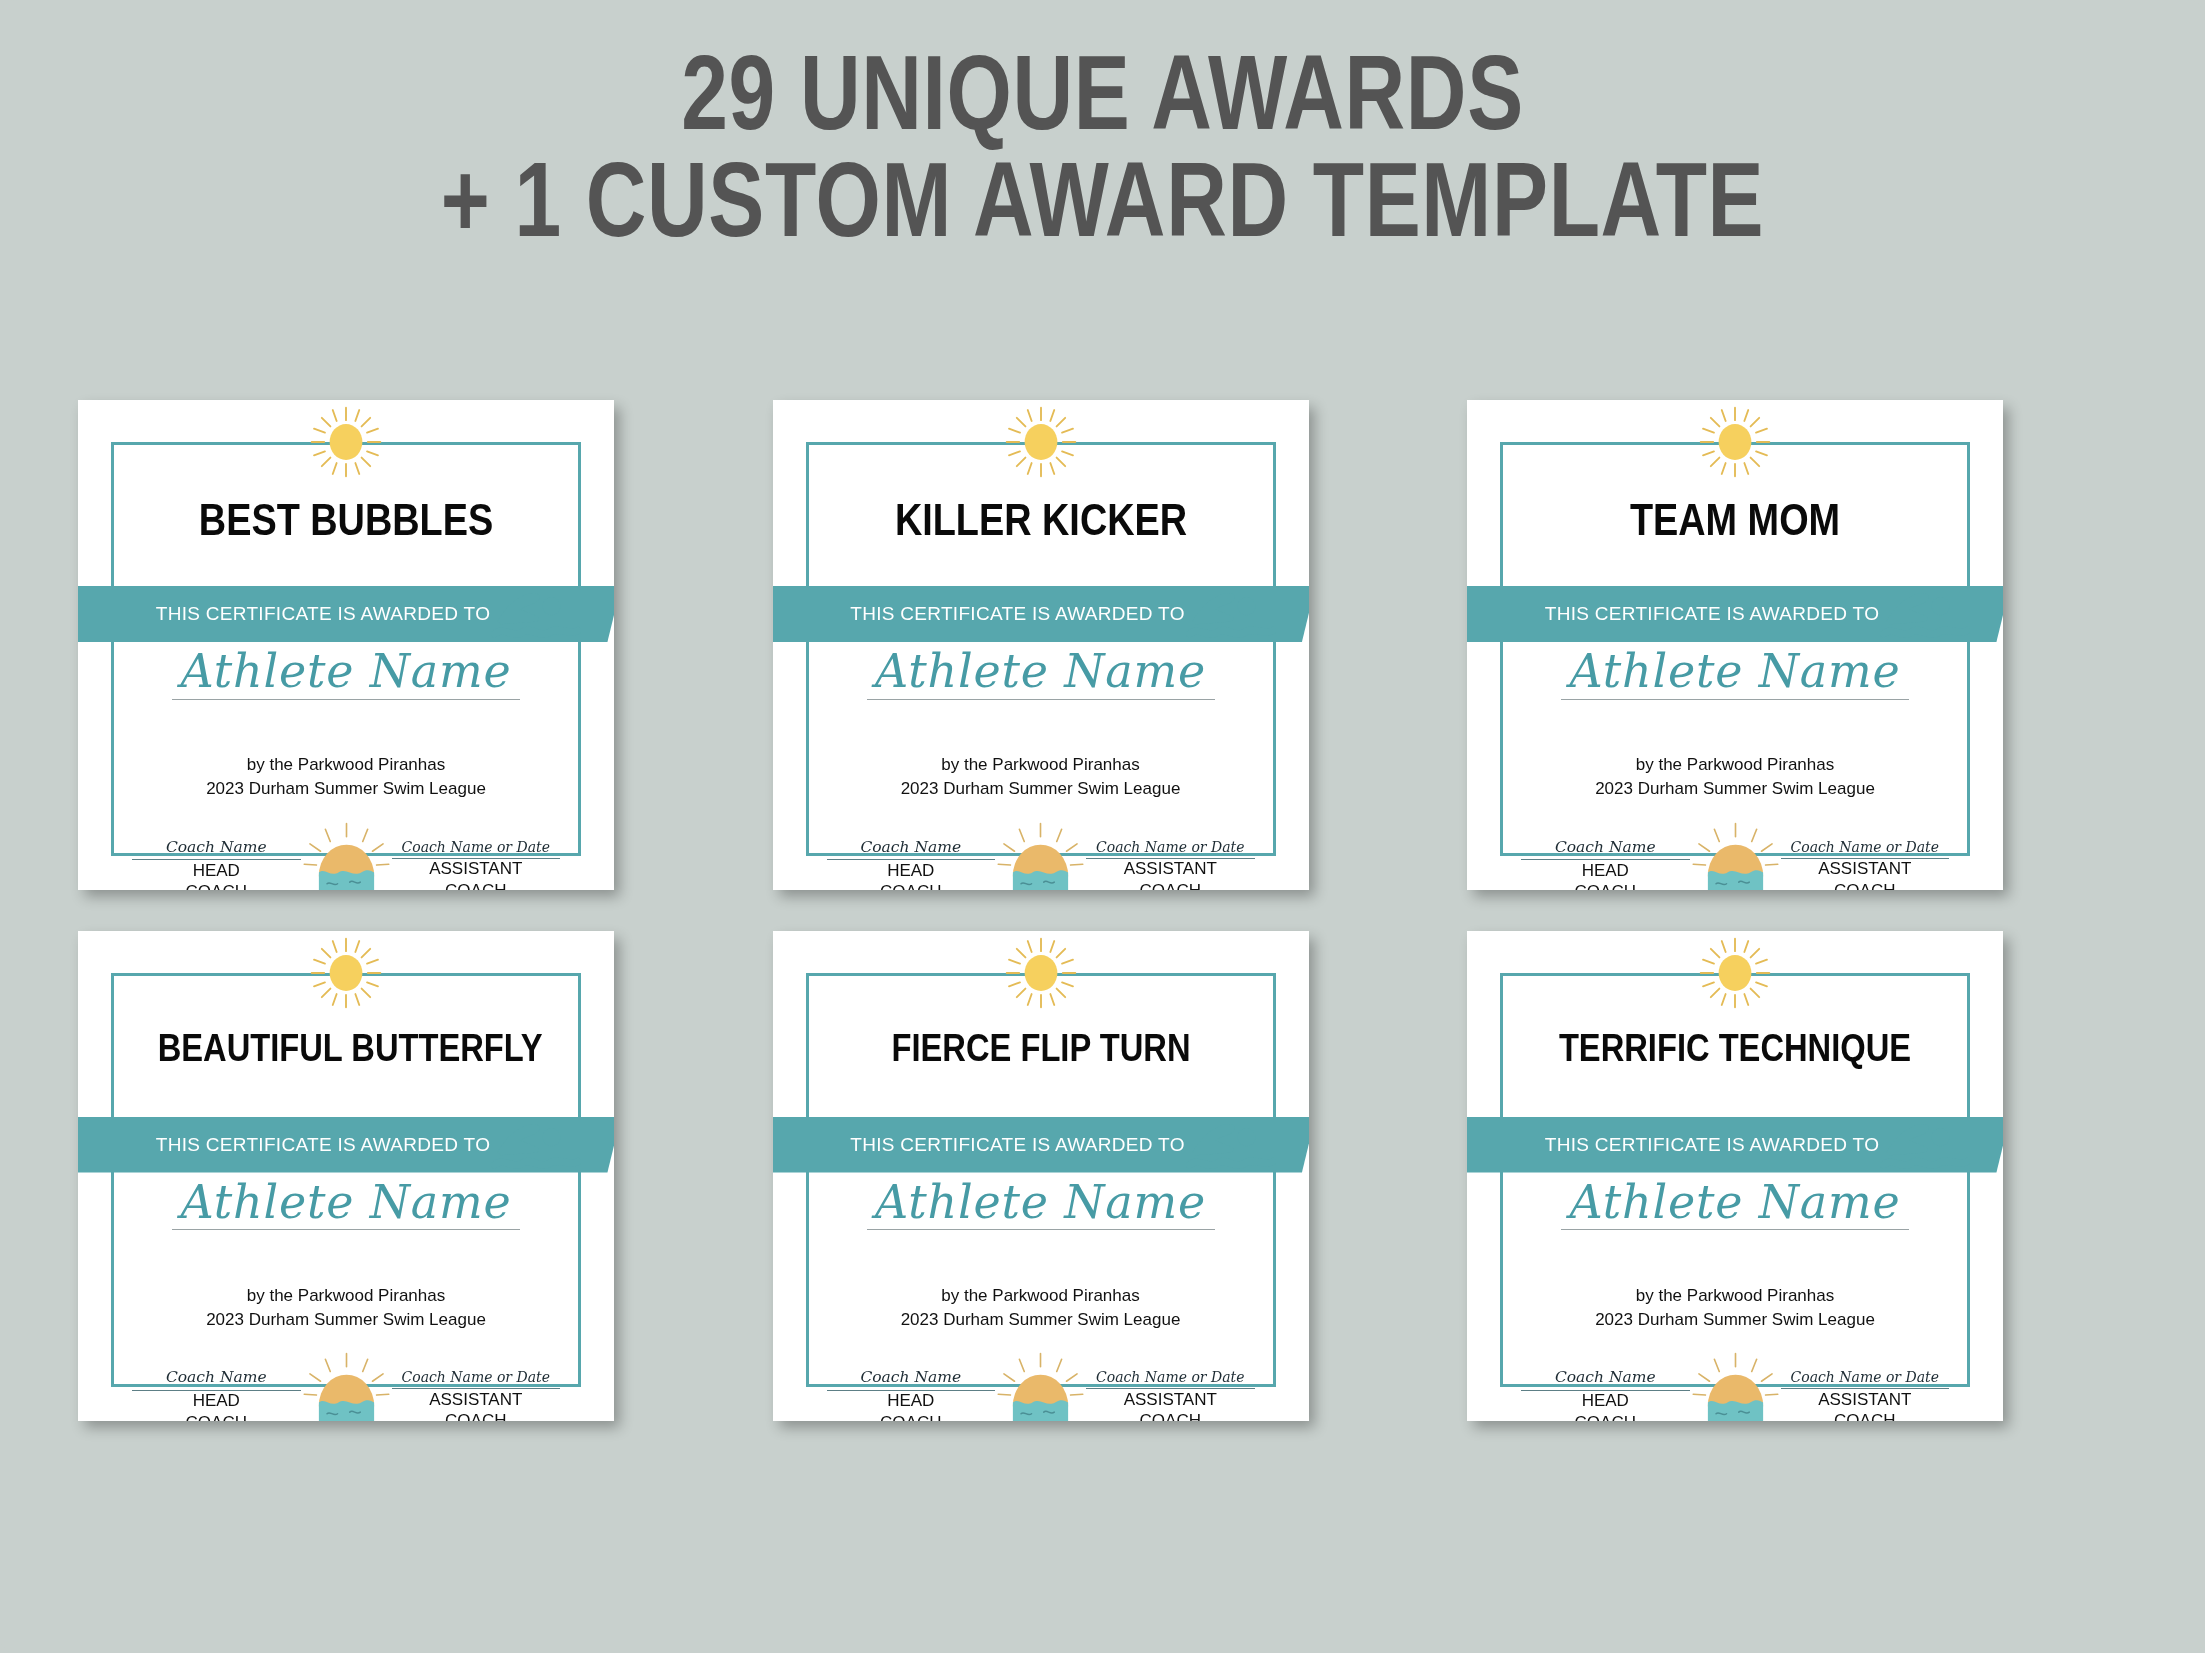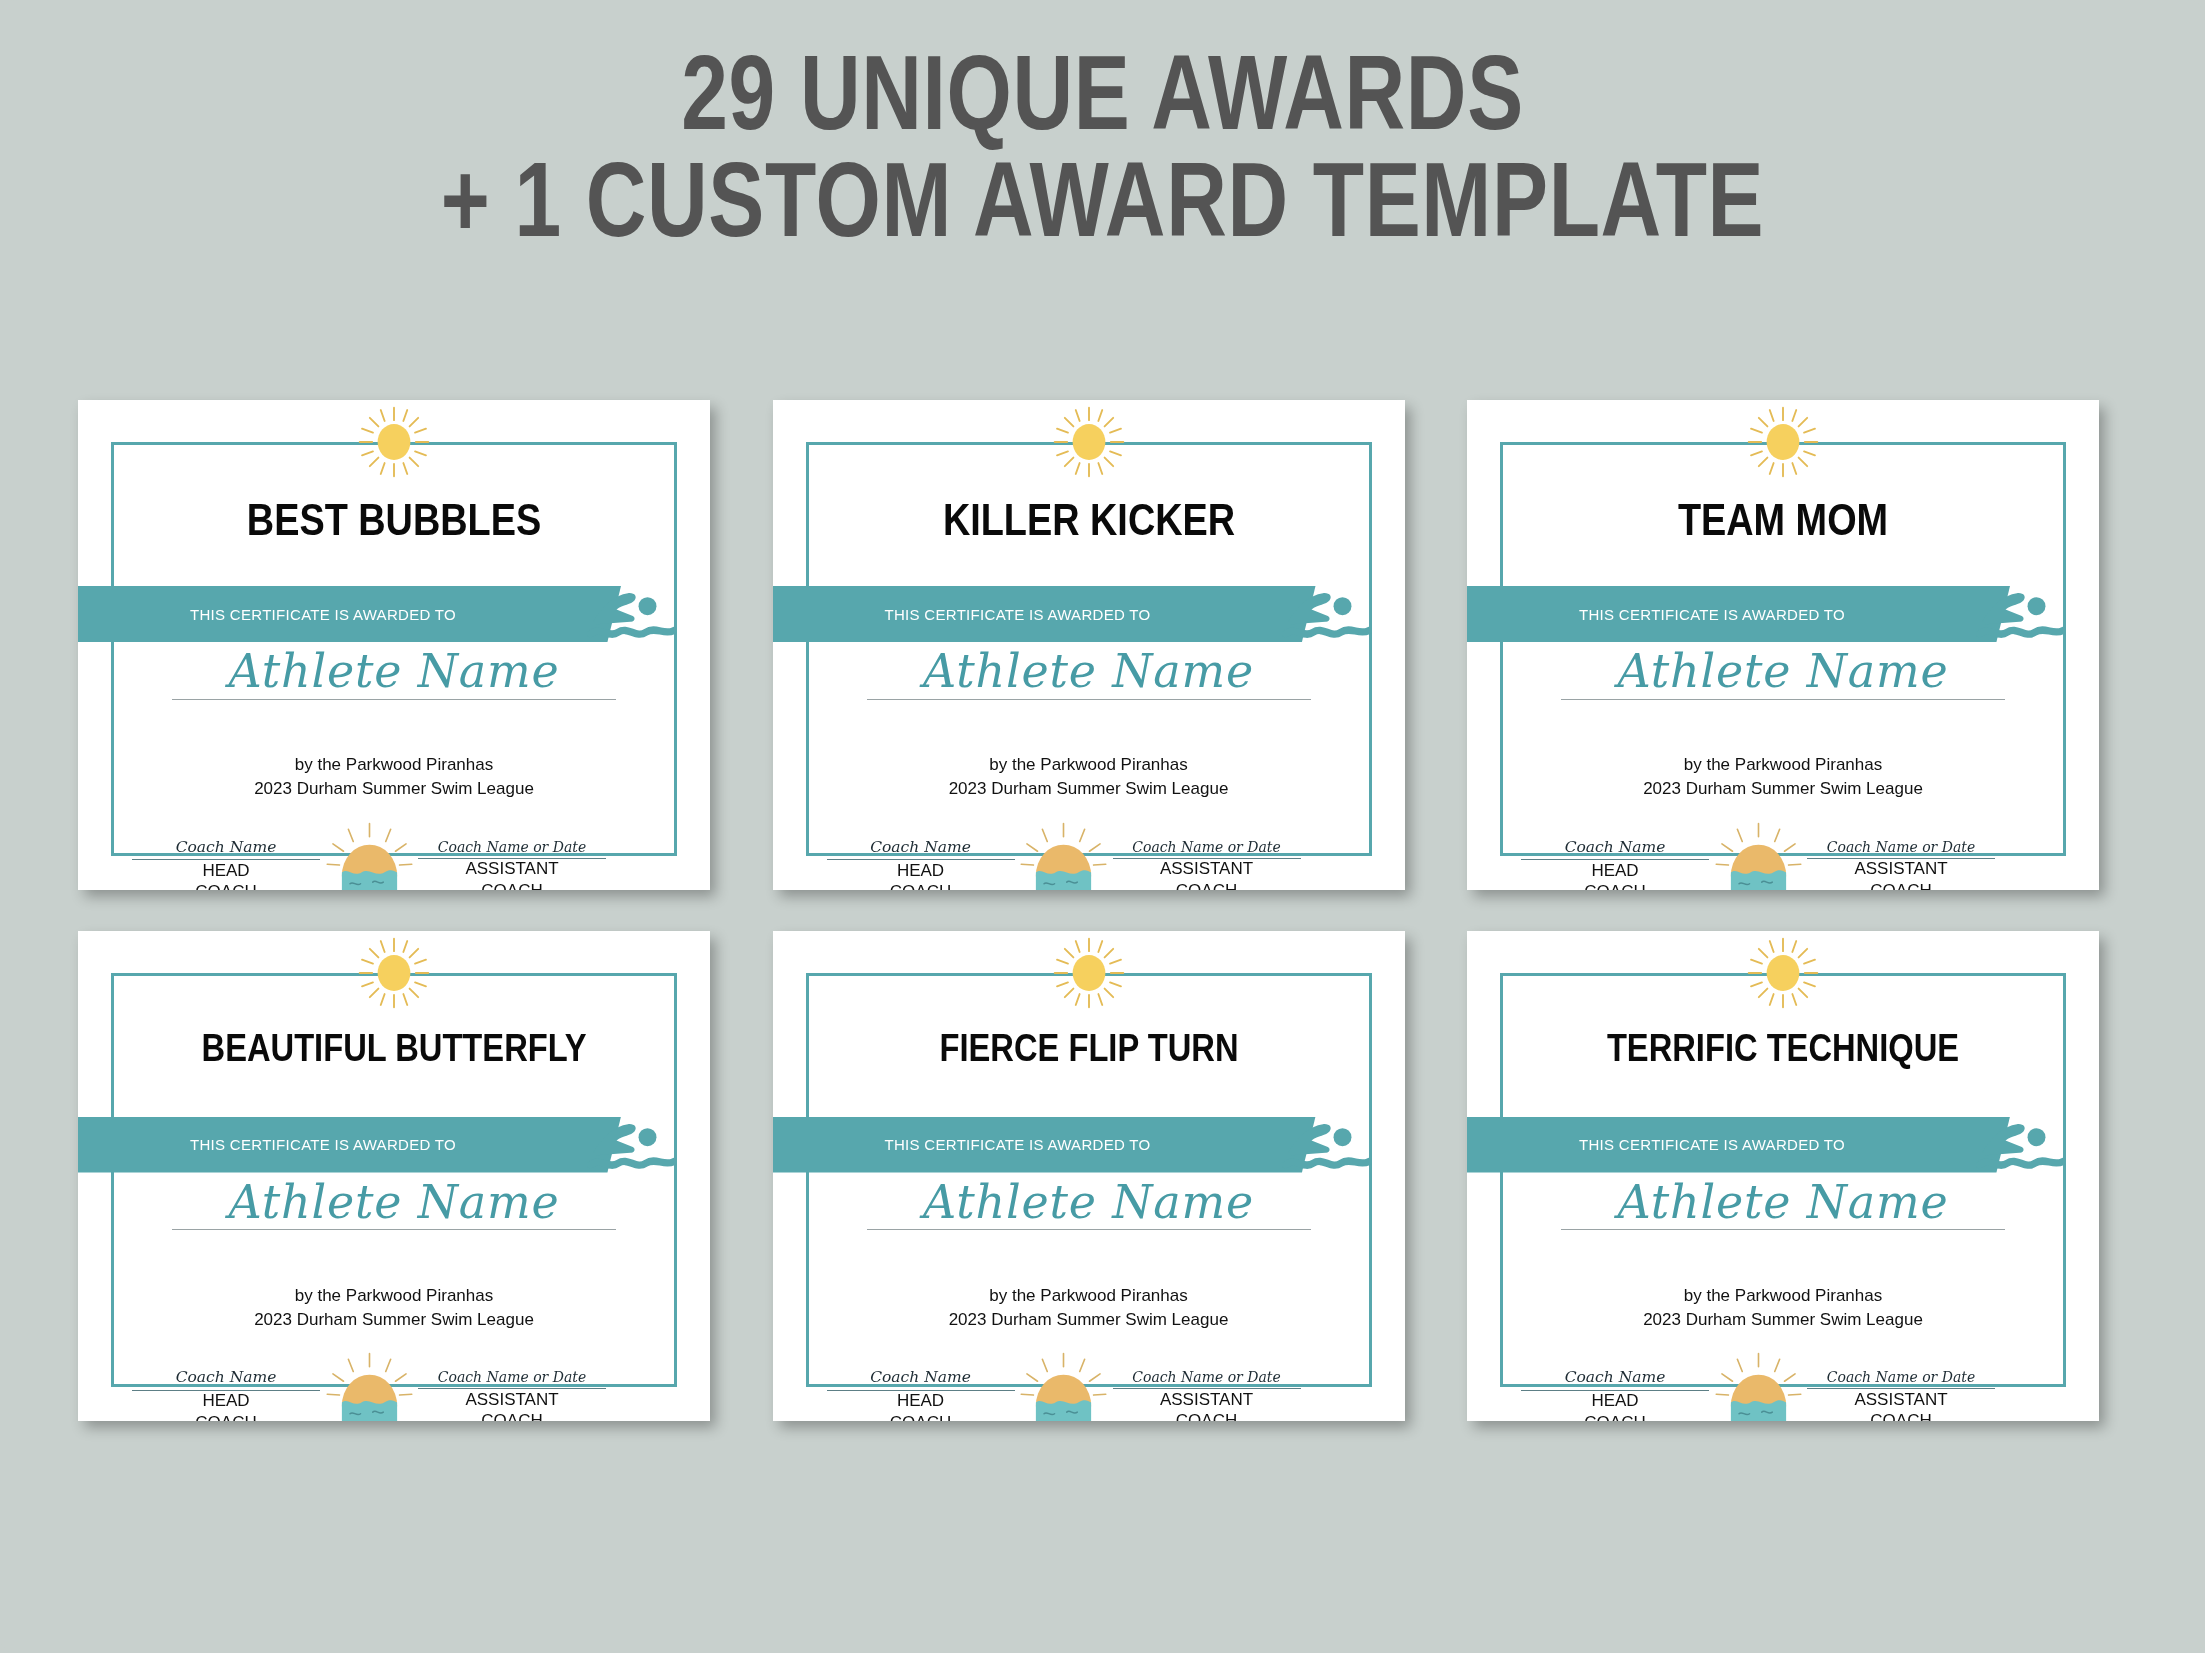--- a/index.html
+++ b/index.html
@@ -47,21 +47,21 @@
     display: grid;
     grid-template-columns: repeat(3, 670px);
     grid-template-rows: repeat(2, 506px);
     column-gap: 24.5px;
     row-gap: 24.5px;
   }
 
   
   .cert {
     position: relative;
-    width: 632px;
+    width: 536px;
     height: 490px;
     background: #ffffff;
     box-shadow: 5.7px 7.4px 13px rgba(0,0,0,0.30);
     overflow: hidden;
   }
 
   .cert-inner-border {
     position: absolute;
     left: 33px;
     top: 42px;
@@ -113,21 +113,21 @@
     left: 0;
     top: 186px;
     width: 490px;
     height: 56px;
     z-index: 6;
     display: flex;
     align-items: center;
     justify-content: center;
     color: #ffffff;
     font-family: "Liberation Sans", sans-serif;
-    font-size: 15px;
+    font-size: 19px;
     letter-spacing: 0.3px;
     white-space: nowrap;
   }
 
   
   .swimmer {
     position: absolute;
     right: 33px;
     top: 185px;
     width: 90px;

